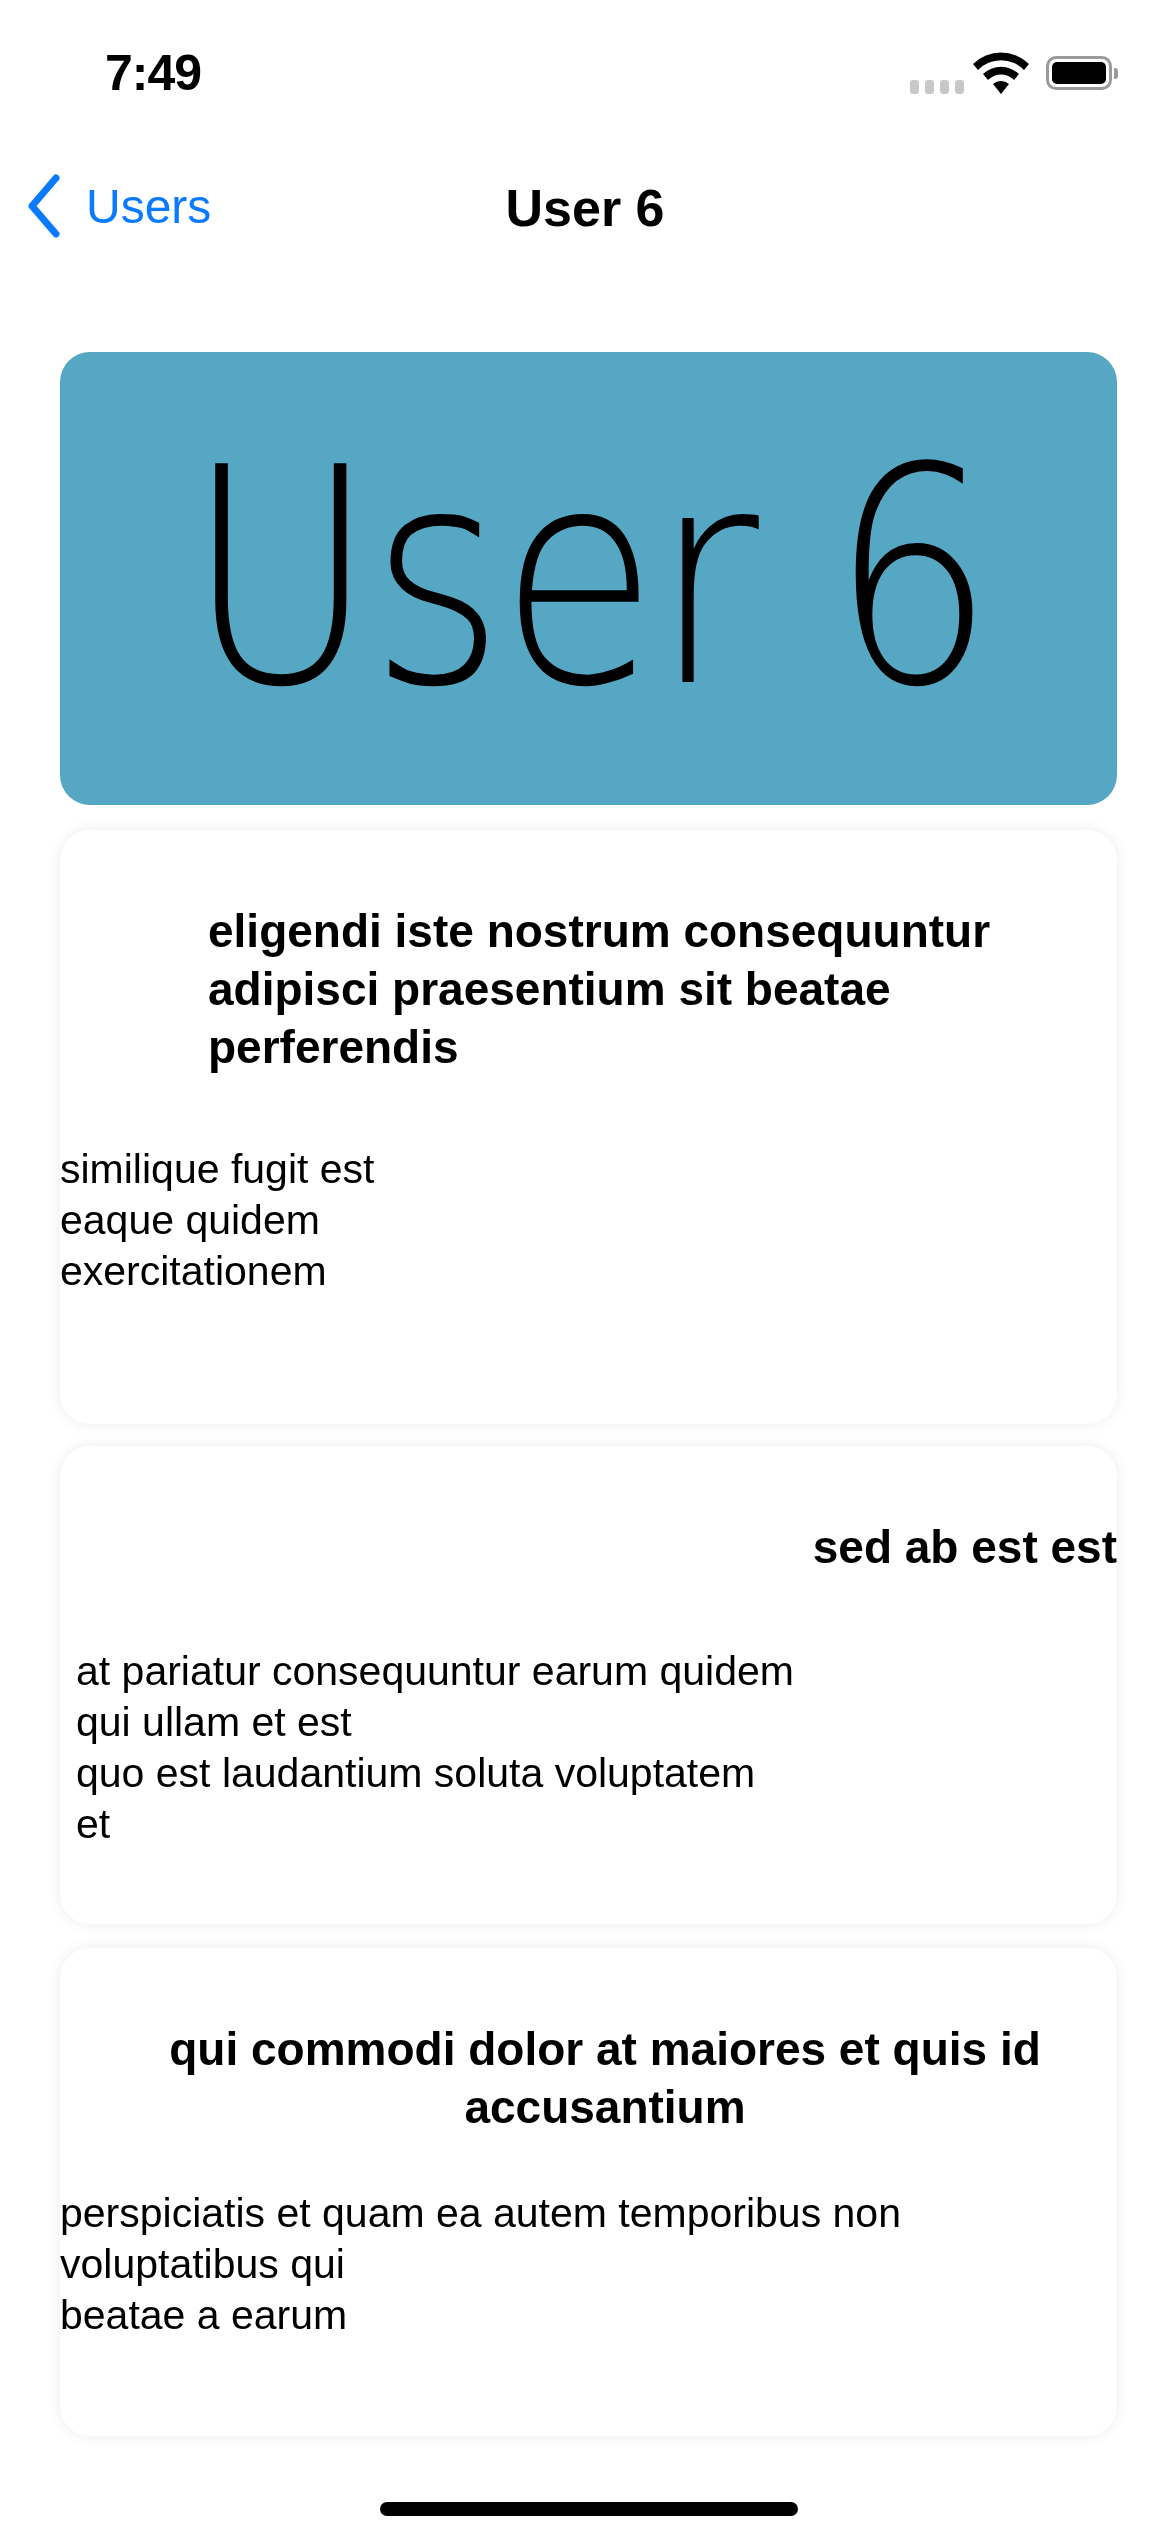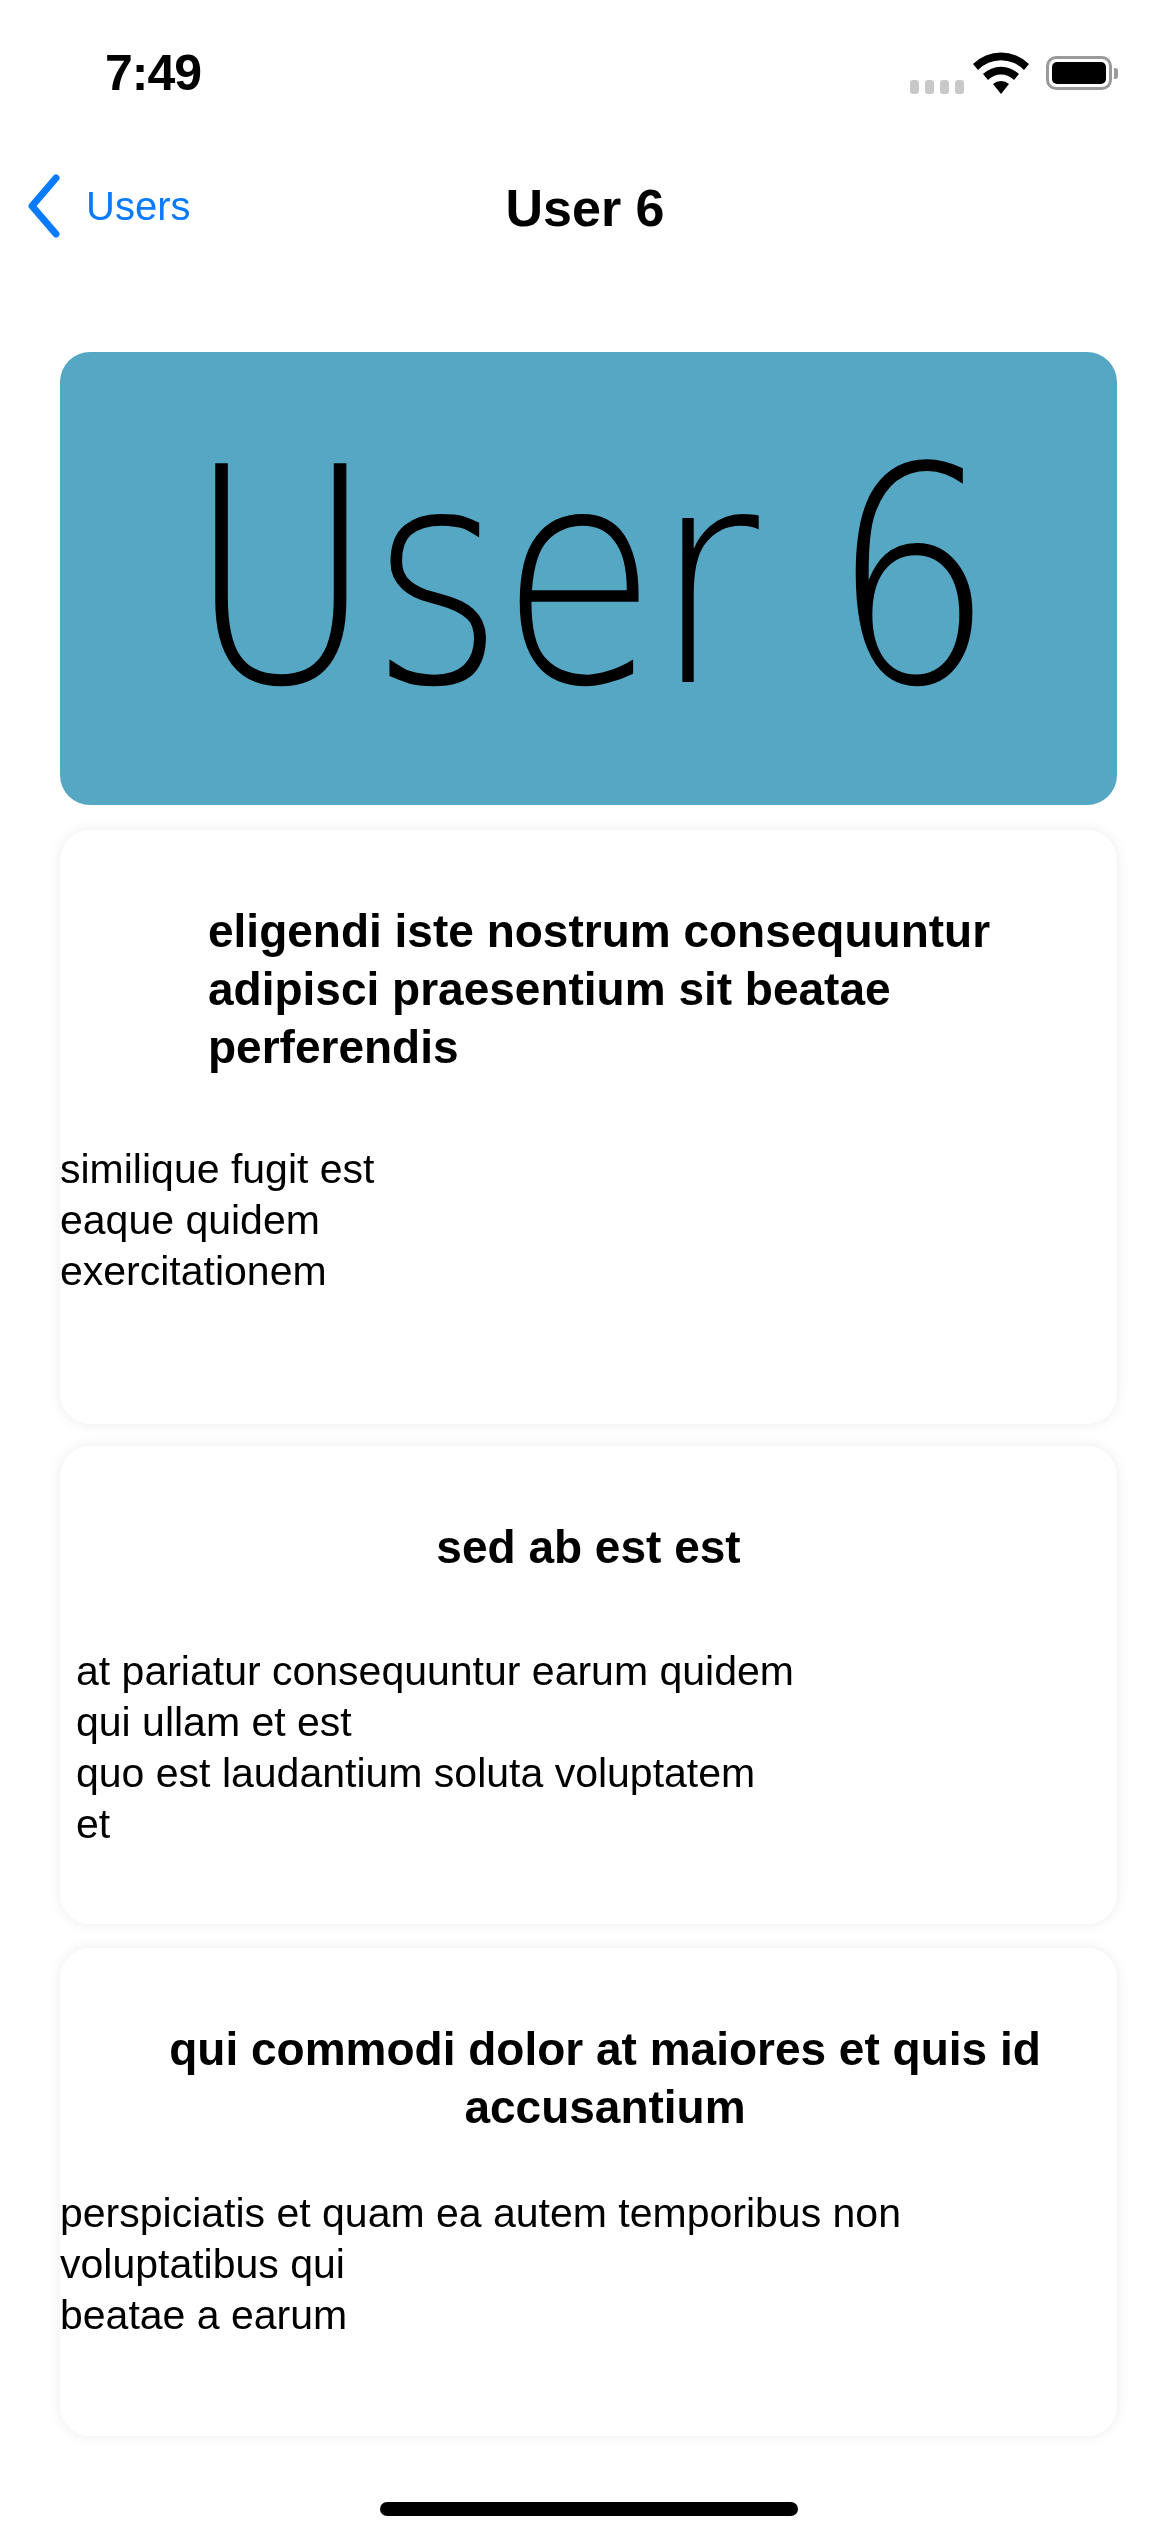--- a/index.html
+++ b/index.html
@@ -9,33 +9,33 @@
   .time{position:absolute;left:105px;top:44px;font-size:50px;font-weight:bold;letter-spacing:-1px;}
   .signal{position:absolute;left:910px;top:80px;display:flex;gap:6px;}
   .signal span{display:block;width:9px;height:14px;border-radius:3px;background:#c8c8c8;}
   .wifi{position:absolute;left:972px;top:50px;width:58px;height:46px;}
   .battery{position:absolute;left:1046px;top:56px;width:66px;height:34px;border:3px solid #9a9a9a;border-radius:10px;box-sizing:border-box;}
   .battery .fill{position:absolute;left:3px;top:3px;right:3px;bottom:3px;background:#000;border-radius:5px;}
   .battery .nub{position:absolute;right:-9px;top:9px;width:4px;height:11px;background:#9a9a9a;border-radius:0 3px 3px 0;}
   .nav-bar{position:absolute;top:160px;left:0;width:1170px;height:96px;}
   .back-button{position:absolute;left:24px;top:14px;display:flex;align-items:center;color:#0a7aff;cursor:pointer;}
   .back-button svg{width:40px;height:64px;}
-  .back-label{font-size:40px;margin-left:22px;}
+  .back-label{font-size:48px;margin-left:22px;}
   .nav-title{position:absolute;left:0;right:0;top:18px;text-align:center;font-size:52px;font-weight:bold;}
   .banner{position:absolute;left:60px;top:352px;width:1057px;height:453px;border-radius:30px;display:flex;align-items:center;justify-content:center;}
   .banner-text{font-family:"DejaVu Sans",sans-serif;font-weight:200;font-size:300px;letter-spacing:-6px;transform:scaleX(0.86);color:#000;line-height:1;}
   .card{position:absolute;left:60px;width:1057px;background:#fff;border-radius:30px;
         box-shadow:0 0 14px rgba(0,0,0,0.08);box-sizing:border-box;}
   .card-title{font-weight:bold;font-size:46px;line-height:58px;}
   .card-body{font-size:41px;line-height:51px;text-align:left;}
   .card1{top:830px;height:594px;}
   .card1 .card-title{position:absolute;left:108px;top:72px;width:880px;text-align:left;margin-left:40px;}
   .card1 .card-body{position:absolute;left:0;right:0;top:314px;}
   .card2{top:1446px;height:478px;}
-  .card2 .card-title{position:absolute;left:0;right:0;top:72px;text-align:center;}
+  .card2 .card-title{position:absolute;left:0;right:0;top:72px;text-align:right;}
   .card2 .card-body{position:absolute;left:16px;right:0;top:200px;}
   .card3{top:1948px;height:488px;}
   .card3 .card-title{position:absolute;left:65px;top:72px;width:960px;text-align:center;}
   .card3 .card-body{position:absolute;left:0;right:0;top:240px;}
   .home-indicator{position:absolute;left:380px;top:2502px;width:418px;height:14px;border-radius:7px;background:#000;}
 </style>
 </head>
 <body>
 
 <div class="status-bar">

